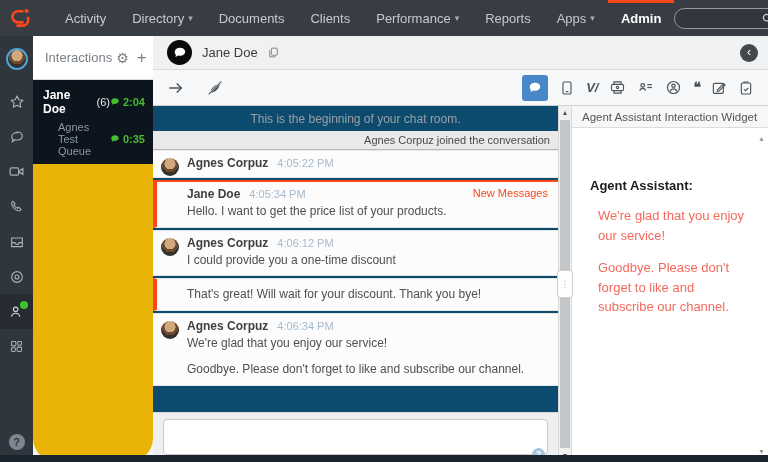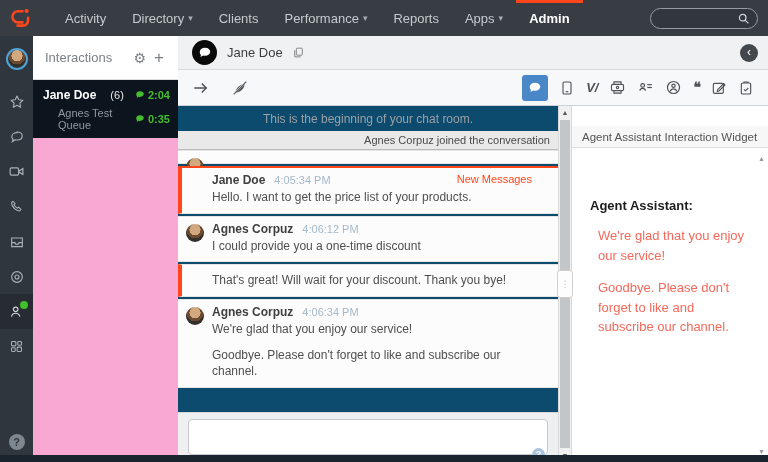--- a/index.html
+++ b/index.html
@@ -24,21 +24,21 @@
   
   .rail { width:33px; background:#2f363d; display:flex; flex-direction:column; align-items:center; padding-top:12px; position:relative; }
   .rail-avatar { width:22px; height:22px; border-radius:50%; border:2px solid #4fa3d8; margin-bottom:14px;
     background:radial-gradient(circle at 50% 32%, #d2a87e 0%, #d2a87e 36%, #6b4a2f 37%, #6b4a2f 56%, #33302c 57%); }
   .rail-item { width:33px; height:35px; display:flex; align-items:center; justify-content:center; color:#a9b1b8; position:relative; cursor:pointer; }
   .rail-item.active { background:#262c32; color:#cdd3d8; }
   .status-dot { position:absolute; top:7px; right:5px; width:8px; height:8px; border-radius:50%; background:#3fc02c; }
   .rail-help { margin-top:auto; margin-bottom:12px; width:16px; height:16px; border-radius:50%; background:#7e8790; color:#2f363d; font-size:11px; font-weight:bold; display:flex; align-items:center; justify-content:center; }
 
   
-  .interactions { width:145px; display:flex; flex-direction:column; background:#f9a8d4; }
+  .interactions { width:120px; display:flex; flex-direction:column; background:#eab308;border-radius:24px; }
   .interactions-header { height:44px; background:#fff; border-bottom:1px solid #dcdcdc; display:flex; align-items:center; padding:0 10px 0 12px; }
   .interactions-title { font-size:13px; color:#7b8186; flex:1; }
   .gear-btn,.plus-btn { color:#7b8186; font-size:14px; cursor:pointer; padding:0 4px; }
   .plus-btn { font-size:17px; }
   .interaction-card { background:#0c141e; padding:8px 8px 7px 10px; cursor:pointer; }
   .card-row { display:flex; align-items:center; }
   .card-name { color:#fff; font-weight:bold; font-size:12px; }
   .card-count { color:#e8e8e8; font-size:11px; margin-left:14px; }
   .card-time { color:#46bc2f; font-size:11px; font-weight:bold; margin-left:3px; }
   .bubble-green { margin-left:auto; color:#46bc2f; }
@@ -69,36 +69,36 @@
   .joined-line { background:#e9e9e9; border-bottom:1px solid #b9b9b9; text-align:right; font-size:11px; color:#4a4a4a; padding:3px 8px; }
   .msg { position:relative; background:#fcfcfd; border:1px solid #e6e6e6; border-left:none; border-right:none; margin-bottom:2px; padding:5px 10px 7px 34px; }
   .msg.customer { border-left:4px solid #ff451a; padding-left:30px; }
   .msg.new-first { border-top:2px solid #ff451a; }
   .msg-avatar { position:absolute; left:8px; top:7px; width:18px; height:18px; border-radius:50%;
     background:radial-gradient(circle at 50% 32%, #d2a87e 0%, #d2a87e 36%, #6b4a2f 37%, #6b4a2f 56%, #33302c 57%); }
   .msg-head { font-size:12px; color:#3f3f3f; font-weight:bold; }
   .msg-time { font-size:11px; color:#a5b9ca; font-weight:normal; margin-left:9px; }
   .msg-text { font-size:12px; color:#4f4f4f; margin-top:3px; line-height:1.3; }
   .msg-text + .msg-text { margin-top:11px; }
-  .new-label { position:absolute; top:5px; right:26px; font-size:11px; color:#ff451a; }
+  .new-label { position:absolute; top:5px; right:10px; font-size:11px; color:#ff451a; }
 
   .input-area { height:50px; background:#edeff0; border-top:1px solid #d8d8d8; padding:6px 10px 0; position:relative; }
   .chat-input { width:100%; height:36px; border:1px solid #c9c9c9; border-radius:4px; background:#fff; resize:none; outline:none; font-family:"Liberation Sans",sans-serif; font-size:12px; padding:5px 7px; }
   .help-bubble { position:absolute; right:13px; bottom:1px; width:13px; height:13px; border-radius:50%; background:#a9c3df; color:#fff; font-size:9px; font-weight:bold; text-align:center; line-height:13px; }
 
   
   .scroll-strip { width:14px; background:#f0f0f0; border-left:1px solid #d9d9d9; border-right:1px solid #d9d9d9; position:relative; }
   .ss-arrow { position:absolute; left:0; right:0; text-align:center; font-size:7px; color:#555; }
   .ss-up { top:3px; } .ss-down { bottom:3px; }
   .ss-thumb { position:absolute; left:1px; right:1px; top:14px; bottom:14px; background:#c3c6c9; }
   .ss-grip { position:absolute; left:-2px; width:16px; height:28px; top:50%; margin-top:-14px; background:#fdfdfd; border:1px solid #cfcfcf; border-radius:3px; color:#b5b5b5; font-size:9px; display:flex; align-items:center; justify-content:center; cursor:col-resize; }
 
   
   .right-panel { width:196px; display:flex; flex-direction:column; background:#fff; }
-  .rp-header { background:#f7f7f7; border-bottom:1px solid #ddd; font-size:11.5px; color:#555; padding:5px 10px 4px;margin-top:20px; }
+  .rp-header { background:#f7f7f7; border-bottom:1px solid #ddd; font-size:11.5px; color:#555; padding:5px 10px 4px; }
   .rp-content { flex:1; position:relative; padding:50px 18px 0 18px; }
   .rp-heading { font-size:13px; font-weight:bold; color:#1d1d1d; }
   .rp-suggestion { font-size:13px; color:#f4695c; line-height:1.5; margin:13px 0 0 8px; }
   .rp-arrow { position:absolute; right:3px; font-size:7px; color:#9a9a9a; }
   .rp-up { top:7px; } .rp-down { bottom:7px; }
 
   .bottom-strip { position:absolute; left:0; right:0; bottom:0; height:7px; background:#1a242f; }
 
   svg { display:block; }
 </style>
@@ -116,20 +116,23 @@
       </svg>
     </span>
     <span class="nav-item">
         <span>Activity</span>
       </span>
     <span class="nav-item">
         <span>Directory</span>
         <span class="caret">▾</span>
       </span>
     <span class="nav-item">
+        <span>Documents</span>
+      </span>
+    <span class="nav-item">
         <span>Clients</span>
       </span>
     <span class="nav-item">
         <span>Performance</span>
         <span class="caret">▾</span>
       </span>
     <span class="nav-item">
         <span>Reports</span>
       </span>
     <span class="nav-item">
@@ -324,20 +327,21 @@
 
       <div class="content-row">
 
         <div class="chat-col">
           <div class="messages">
             <div class="intro-line">This is the beginning of your chat room.</div>
             <div class="joined-line">Agnes Corpuz joined the conversation</div>
 
             <div class="msg agent">
               <span class="msg-avatar"></span>
+              <div class="msg-head"><span>Agnes Corpuz</span><span class="msg-time">4:05:22 PM</span></div>
             </div>
 
             <div class="msg customer new-first">
               <span class="new-label">New Messages</span>
               <div class="msg-head"><span>Jane Doe</span><span class="msg-time">4:05:34 PM</span></div>
               <div class="msg-text">Hello. I want to get the price list of your products.</div>
             </div>
 
             <div class="msg agent">
               <span class="msg-avatar"></span>

